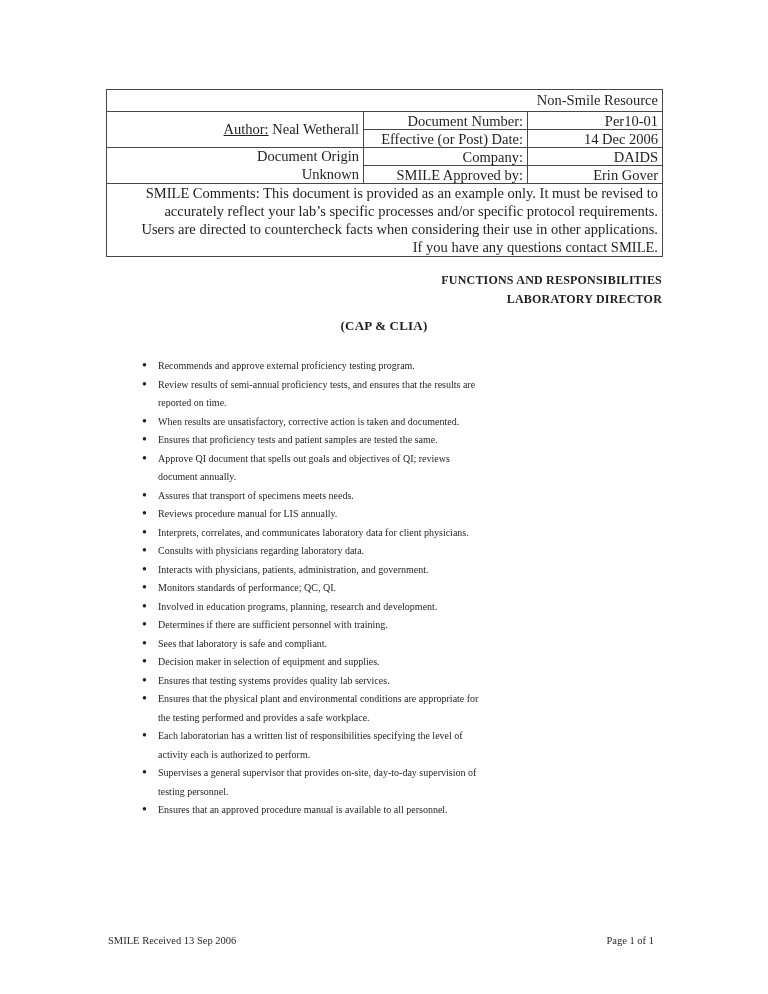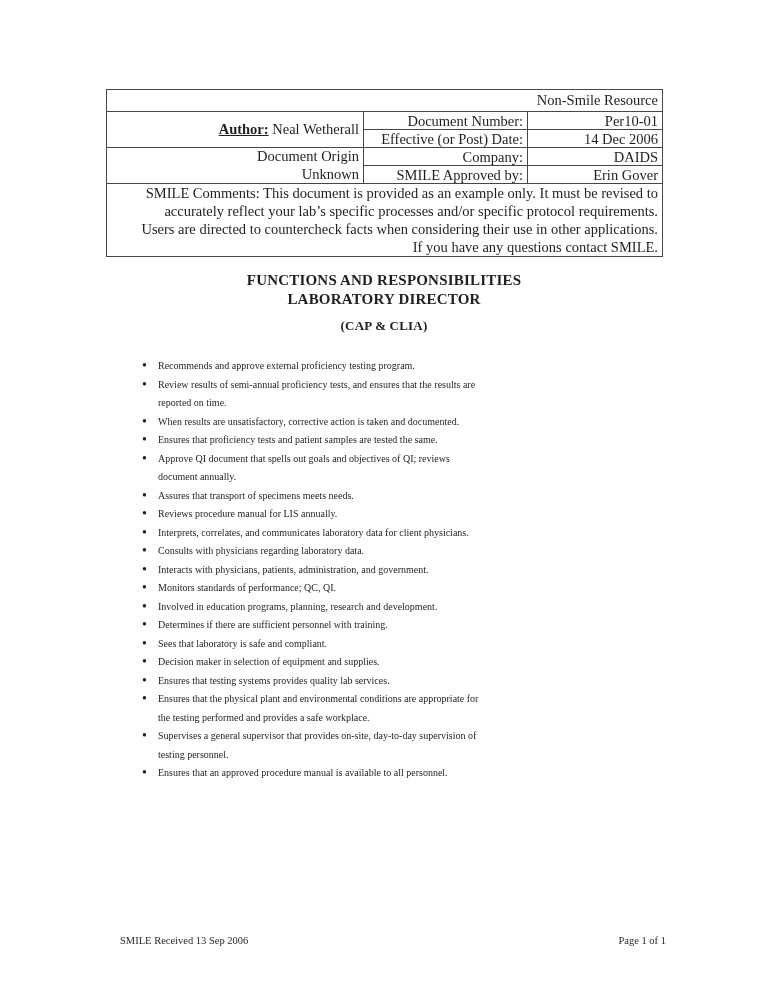--- a/index.html
+++ b/index.html
@@ -41,44 +41,44 @@
     height: 21px;
     padding: 0;
   }
   td.t-left {
     vertical-align: top;
     padding-left: 5px;
     line-height: 17.5px;
     padding-top: 1px;
   }
   .author-label {
-    font-weight: bold;
+    font-weight: normal;
     text-decoration: underline;
   }
   td.t-label, td.t-value {
     text-align: center;
     height: 17px;
     line-height: 16px;
   }
   td.t-comments {
     font-size: 13.8px;
     line-height: 18.1px;
     padding: 2px 4px 3px 5px;
     height: 72px;
     vertical-align: top;
     white-space: pre-line;
     overflow: hidden;
   }
 
   
   .heading {
     margin-top: 14px;
-    text-align: center;
+    text-align: right;
     font-weight: bold;
-    font-size: 15px;
+    font-size: 12px;
     line-height: 19px;
     letter-spacing: 0.2px;
     font-family: Liberation Serif, serif;
   }
   .subtitle {
     margin-top: 9px;
     text-align: center;
     font-weight: bold;
     font-size: 13px;
     letter-spacing: 0.2px;
@@ -100,21 +100,21 @@
     content: "\2022";
     position: absolute;
     left: -16px;
     top: 0;
     font-size: 14px;
   }
 
   
   .footer {
     position: absolute;
-    left: 120px;
+    left: 108px;
     top: 935px;
     width: 546px;
     display: flex;
     justify-content: space-between;
     font-size: 10.5px;
     color: #2a2a2a;
   }
 </style>
 </head>
 <body>
@@ -181,20 +181,22 @@
     <li>Consults with physicians regarding laboratory data.</li>
     <li>Interacts with physicians, patients, administration, and government.</li>
     <li>Monitors standards of performance; QC, QI.</li>
     <li>Involved in education programs, planning, research and development.</li>
     <li>Determines if there are sufficient personnel with training.</li>
     <li>Sees that laboratory is safe and compliant.</li>
     <li>Decision maker in selection of equipment and supplies.</li>
     <li>Ensures that testing systems provides quality lab services.</li>
     <li>Ensures that the physical plant and environmental conditions are appropriate for
 the testing performed and provides a safe workplace.</li>
+    <li>Each laboratorian has a written list of responsibilities specifying the level of
+activity each is authorized to perform.</li>
     <li>Supervises a general supervisor that provides on-site, day-to-day supervision of
 testing personnel.</li>
     <li>Ensures that an approved procedure manual is available to all personnel.</li>
   </ul>
 
 </div>
 
 <div class="footer">
   <span>SMILE Received 13 Sep 2006</span>
   <span>Page 1 of 1</span>

